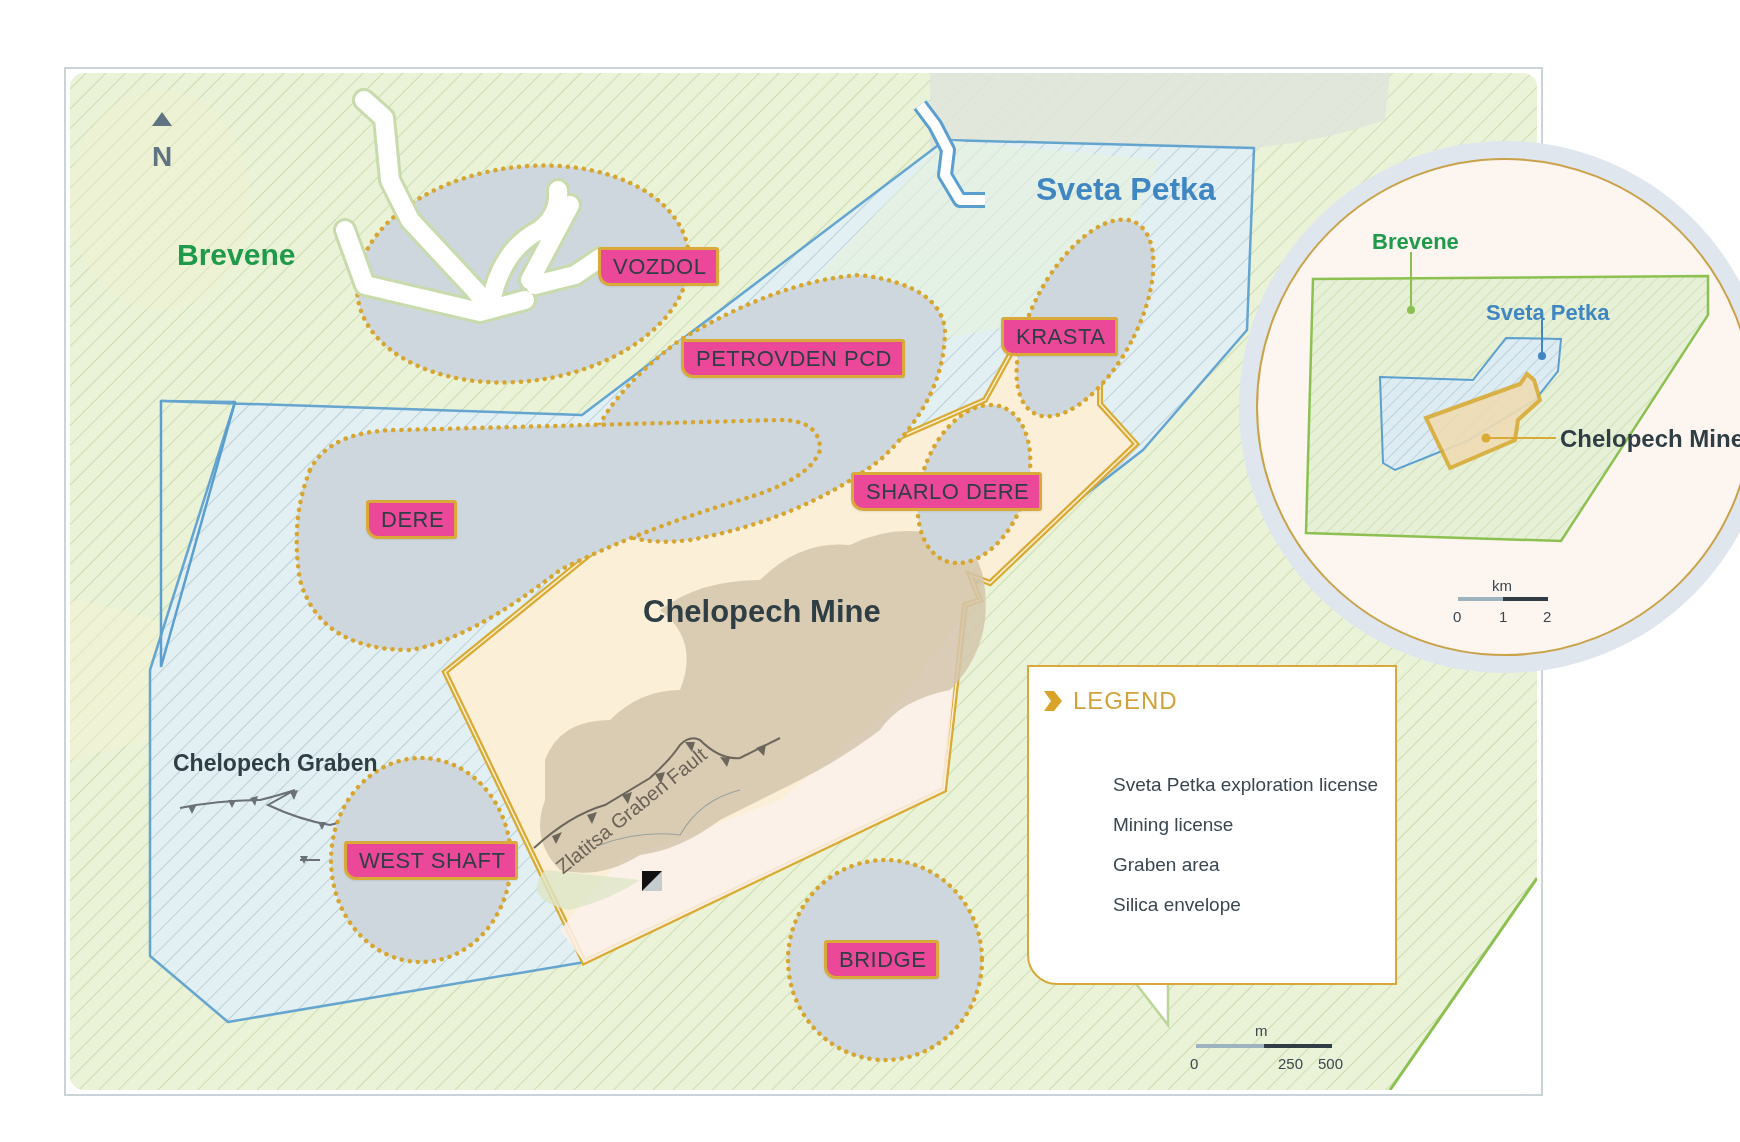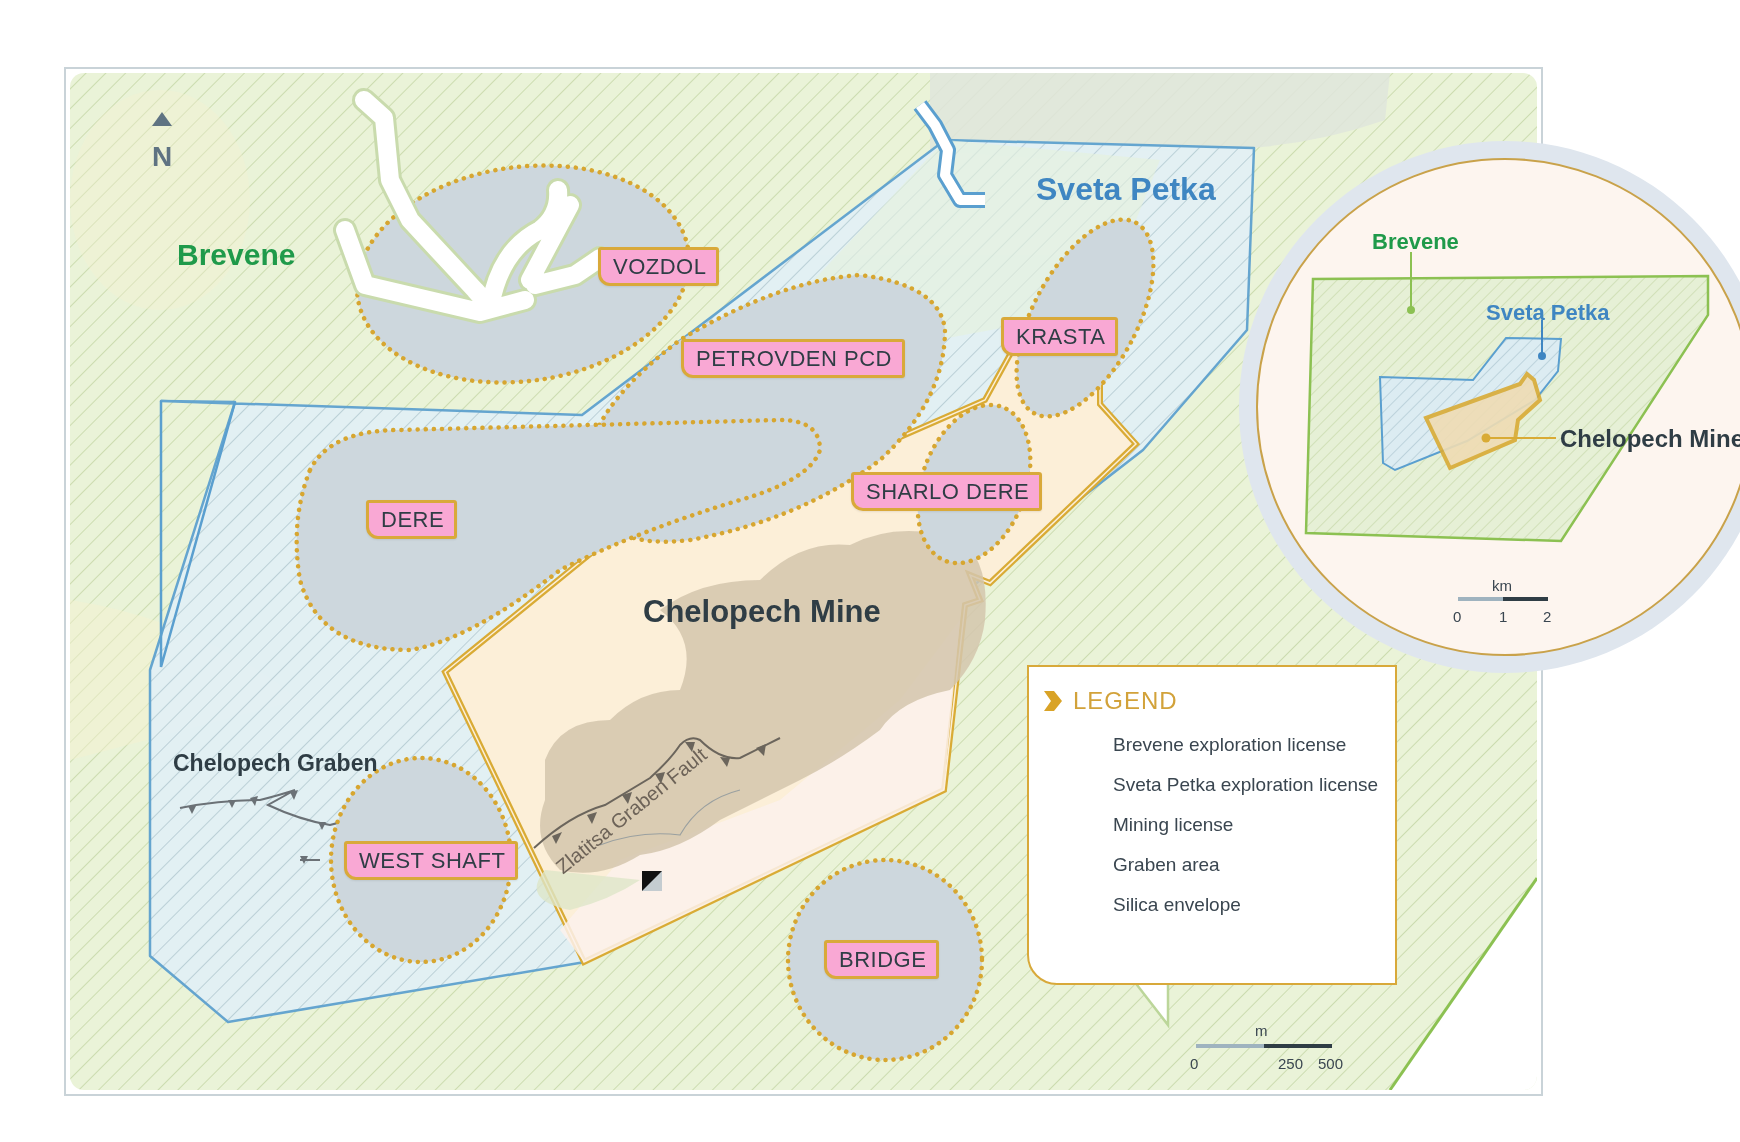--- a/index.html
+++ b/index.html
@@ -3,21 +3,21 @@
 <meta charset="utf-8">
 <style>
   html, body { margin:0; padding:0; background:#ffffff; }
   body { width:1740px; height:1142px; position:relative; overflow:hidden; font-family:"Liberation Sans", sans-serif; }
   #map-svg { position:absolute; left:0; top:0; width:1740px; height:1142px; }
   .txt { position:absolute; white-space:nowrap; line-height:1; }
   .map-label-green { color:#1f9a4a; font-weight:bold; font-size:30px; }
   .map-label-blue { color:#3f86c2; font-weight:bold; font-size:32px; }
   .map-label-dark { color:#2f3d45; font-weight:bold; }
   .compass-n { color:#5f7382; font-weight:bold; font-size:28px; }
-  .tag { position:absolute; background:#f9a8d4; border:3px solid #d9a93a; border-radius:3px 3px 3px 12px;
+  .tag { position:absolute; background:#ec4899; border:3px solid #d9a93a; border-radius:3px 3px 3px 12px;
          color:#2f3d45; font-size:22px; letter-spacing:0.5px; padding:5px 10px 4px 12px; line-height:1.1; white-space:nowrap;
          box-shadow:0 1px 2px rgba(0,0,0,0.08);}
   .fault-label { color:#6d6358; font-size:20px; transform-origin:left bottom; }
   .legend { position:absolute; left:1027px; top:665px; width:370px; height:320px; background:#ffffff;
             border:2px solid #d8a93a; border-radius:0 0 0 30px; box-sizing:border-box; }
   .legend-title { position:absolute; left:44px; top:22px; color:#d2a23a; font-size:24px; letter-spacing:1px; }
   .legend-chev { position:absolute; left:15px; top:24px; width:18px; height:20px; }
   .legend-row { position:absolute; left:12px; height:30px; width:350px; }
   .legend-text { position:absolute; left:72px; top:5px; font-size:19px; color:#3a4650; }
   .scale-txt { position:absolute; font-size:15px; color:#3a4650; }
@@ -187,23 +187,20 @@
 <div class="scale-txt" style="left:1255px;top:1022px;">m</div>
 <div class="scale-txt" style="left:1190px;top:1055px;">0</div>
 <div class="scale-txt" style="left:1250px;top:1055px;margin-left:28px;">250</div>
 <div class="scale-txt" style="left:1318px;top:1055px;">500</div>
 
 <div class="legend">
   <svg class="legend-chev" viewBox="0 0 18 20">
       <polygon points="0,0 10,0 18,10 10,20 0,20 7,10" fill="#d9a327"></polygon>
     </svg>
   <div class="txt legend-title">LEGEND</div>
-  <div class="legend-row" style="top:62px;">
-    <div class="legend-text">Brevene exploration license</div>
-  </div>
   <div class="legend-row" style="top:102px;text-align:center;">
     <div class="legend-text">Sveta Petka exploration license</div>
   </div>
   <div class="legend-row" style="top:142px;">
     <div class="legend-text">Mining license</div>
   </div>
   <div class="legend-row" style="top:182px;">
     <div class="legend-text">Graben area</div>
   </div>
   <div class="legend-row" style="top:222px;">

